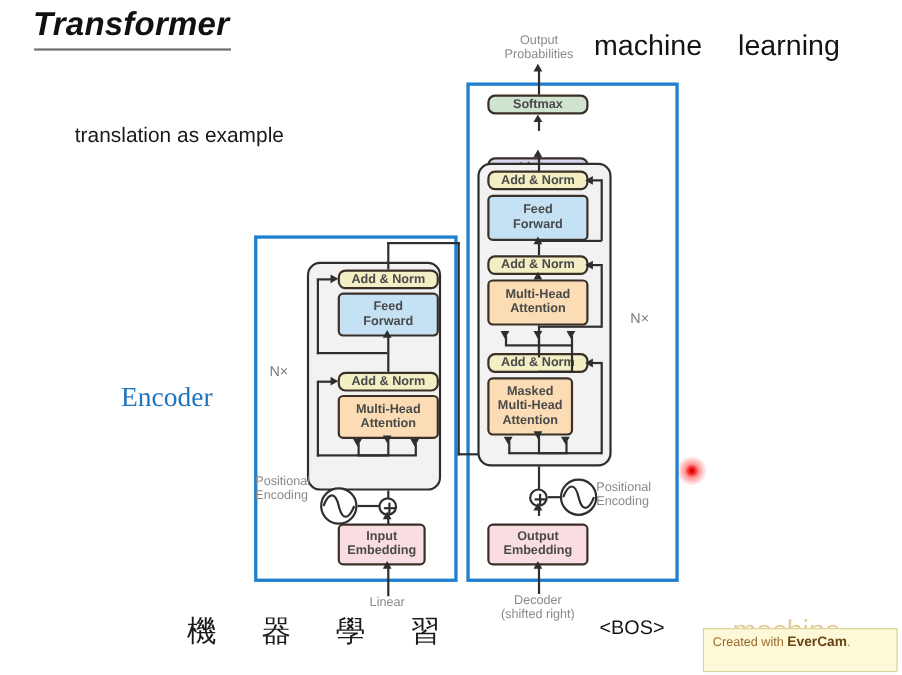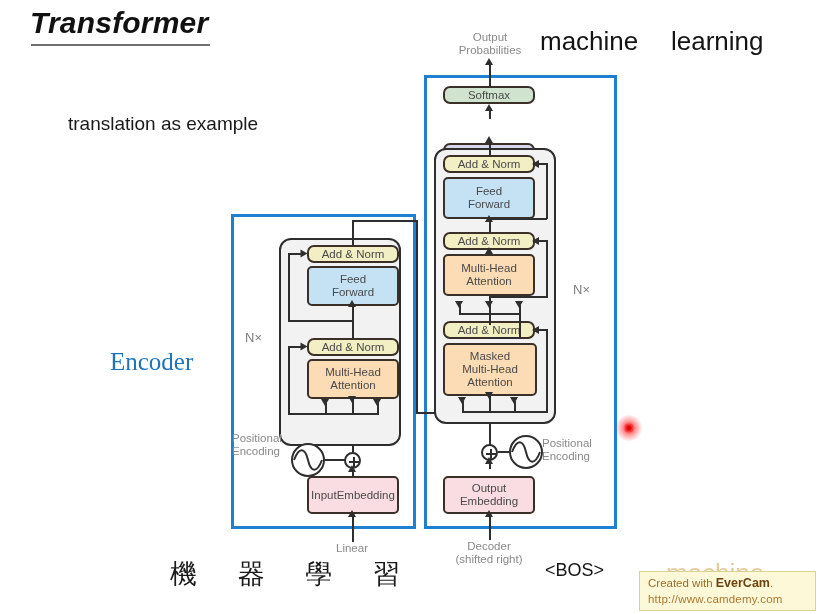--- a/index.html
+++ b/index.html
@@ -52,20 +52,21 @@
   
   .gbox { 
     position:absolute; background:#f2f2f2;
     border:2.5px solid #2e2e2e; border-radius:12px;
   }
   .node {
     position:absolute; border:2px solid #3a3028; border-radius:5px;
     display:flex; align-items:center; justify-content:center;
     text-align:center; color:#4a4a4a; font-size:11.5px; line-height:13px;
     font-family:"Liberation Sans", sans-serif;
+    font-weight:bold;
   }
   .node.tight { border-radius:7px; }
   .n-addnorm { background:#f2efc4; }
   .n-ff      { background:#c5e2f5; }
   .n-mha     { background:#fbdcb4; }
   .n-embed   { background:#fadde2; }
   .n-softmax { background:#cfe3cf; }
   .n-linear  { background:#d6d7ea; }
 
   .line { position:absolute; background:#2e2e2e; }
@@ -205,21 +206,21 @@
     <svg width="30" height="30" viewBox="0 0 30 30">
       <path d="M1 15 C 6 2, 12 2, 15 15 C 18 28, 24 28, 29 15" fill="none" stroke="#2e2e2e" stroke-width="2"></path>
     </svg>
   </div>
   <div class="line hline" style="left:325px; top:459px; width:20px;"></div>
   <div class="lbl" style="left:232px; top:432px; width:70px; text-align:left;">
     <div>Positional</div>
     <div>Encoding</div>
   </div>
 
-  <div class="node n-embed" style="left:307px; top:476px; width:92px; height:38px; flex-direction:row;">
+  <div class="node n-embed" style="left:307px; top:476px; width:80px; height:38px; flex-direction:column;">
     <span>Input</span>
     <span>Embedding</span>
   </div>
   <div class="line vline" style="left:352px; top:469px; height:8px;"></div>
   <div class="arrowhead" style="left:348px; top:465px;"></div>
 
   <div class="line vline" style="left:352px; top:514px; height:28px;"></div>
   <div class="arrowhead" style="left:348px; top:510px;"></div>
   <div class="lbl" style="left:322px; top:542px; width:60px;">Linear</div>
 
@@ -255,21 +256,21 @@
 
   <div class="node n-addnorm tight" style="left:443px; top:232px; width:92px; height:18px;">Add &amp; Norm</div>
 
   <div class="node n-mha" style="left:443px; top:254px; width:92px; height:42px; flex-direction:column;">
     <span>Multi-Head</span>
     <span>Attention</span>
   </div>
 
   <div class="node n-addnorm tight" style="left:443px; top:321px; width:92px; height:18px;">Add &amp; Norm</div>
 
-  <div class="node n-mha" style="left:443px; top:343px; width:94px; height:53px; flex-direction:column;">
+  <div class="node n-mha" style="left:443px; top:343px; width:78px; height:53px; flex-direction:column;">
     <span>Masked</span>
     <span>Multi-Head</span>
     <span>Attention</span>
   </div>
 
   <div class="line vline" style="left:489px; top:219px; height:13px;"></div>
   <div class="arrowhead" style="left:485px; top:215px;"></div>
   <div class="line vline" style="left:489px; top:296px; height:25px;"></div>
   <div class="arrowhead" style="left:485px; top:247px;"></div>
 
@@ -341,16 +342,15 @@
     <span class="cjk">習</span>
   </div>
 
   <div class="bos">&lt;BOS&gt;</div>
 
   <div class="laser" style="left:616px; top:415px;"></div>
   <div class="laser-core" style="left:625px; top:424px;"></div>
 
   <div class="watermark">
     <div><span>Created with </span><b>EverCam</b><span>.</span></div>
-    <div class="wm-url">http://www.camdemy.com</div>
   </div>
 
 </div>
 
 </body></html>

